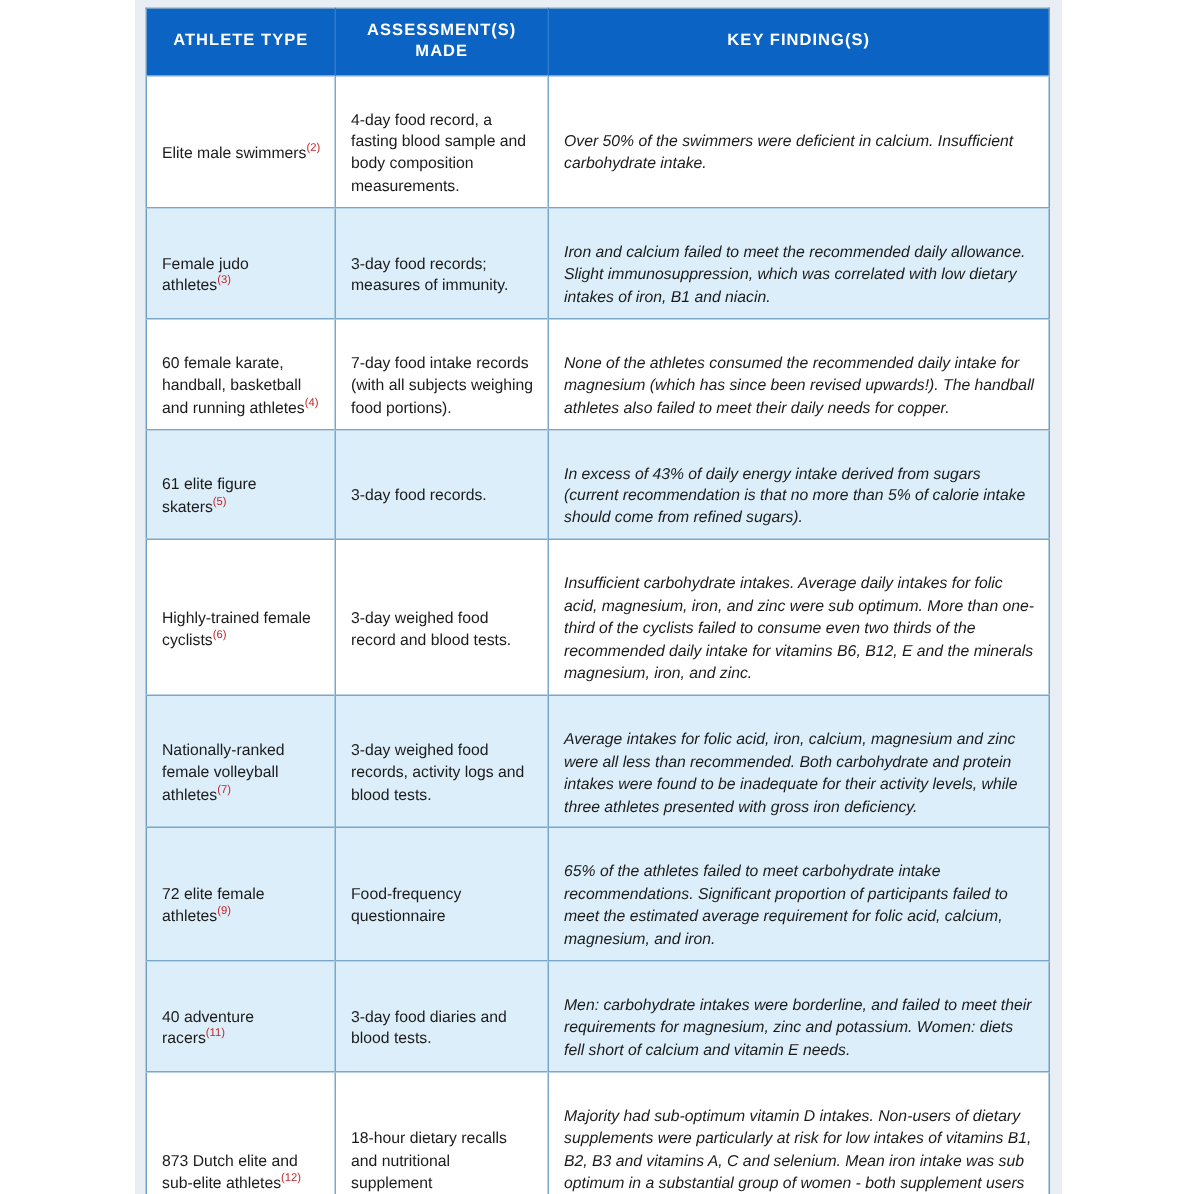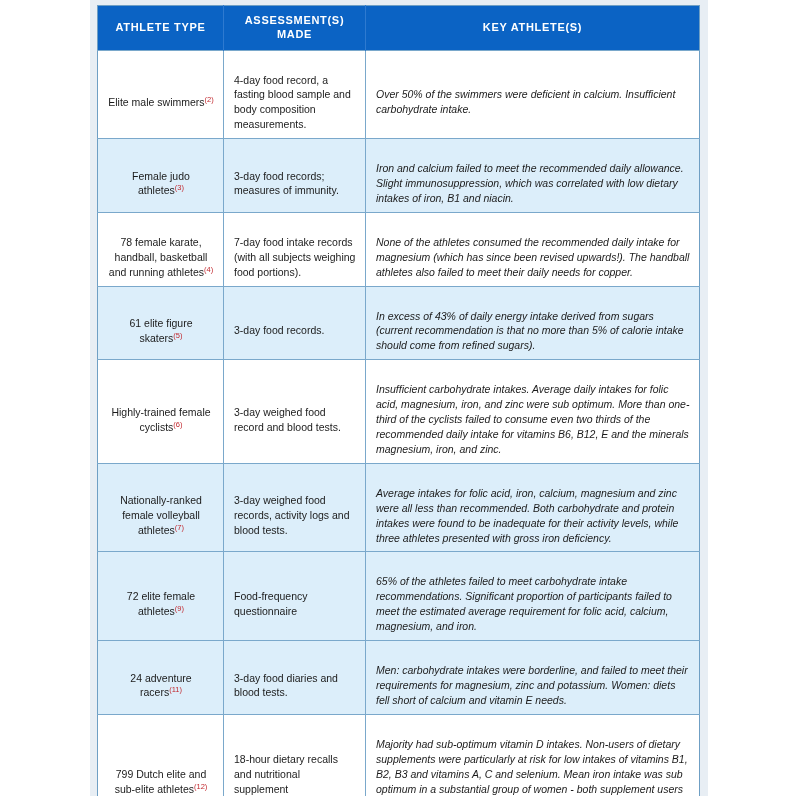--- a/index.html
+++ b/index.html
@@ -63,21 +63,21 @@
     padding: 22px 9px 6px 10px;
     vertical-align: middle;
     border-top: 1px solid #7aa8cb;
     border-right: 1px solid #7aa8cb;
     overflow: hidden;
   }
   tbody td:last-child { border-right: none; }
   tbody tr.tint td { background: #dceefa; }
   tbody tr.plain td { background: #ffffff; }
 
-  .cell-athlete { white-space: normal; text-align: center; }
+  .cell-athlete { white-space: normal; }
   .cell-assess  { white-space: normal; }
   .cell-finding { white-space: normal; font-style: italic; }
 
   sup.ref {
     color: #c1272d;
     font-size: 7.5px;
     vertical-align: super;
     line-height: 0;
   }
 </style>
@@ -89,36 +89,36 @@
     <table class="data-table">
       <colgroup>
         <col class="c1">
           <col class="c2">
           <col class="c3">
       </colgroup>
       <thead>
         <tr>
           <th>ATHLETE TYPE</th>
           <th>ASSESSMENT(S)<br>MADE</th>
-          <th>KEY ATHLETE(S)</th>
+          <th>KEY FINDING(S)</th>
         </tr>
       </thead>
       <tbody>
           <tr class="plain">
             <td class="cell-athlete"><span>Elite male swimmers</span><sup class="ref">(2)</sup></td>
             <td class="cell-assess">4-day food record, a fasting blood sample and body composition measurements.</td>
             <td class="cell-finding">Over 50% of the swimmers were deficient in calcium. Insufficient carbohydrate intake.</td>
           </tr>
           <tr class="tint">
             <td class="cell-athlete"><span>Female judo athletes</span><sup class="ref">(3)</sup></td>
             <td class="cell-assess">3-day food records; measures of immunity.</td>
             <td class="cell-finding">Iron and calcium failed to meet the recommended daily allowance. Slight immunosuppression, which was correlated with low dietary intakes of iron, B1 and niacin.</td>
           </tr>
           <tr class="plain">
-            <td class="cell-athlete"><span>78 female karate, handball, basketball and running athletes</span><sup class="ref">(4)</sup></td>
+            <td class="cell-athlete"><span>60 female karate, handball, basketball and running athletes</span><sup class="ref">(4)</sup></td>
             <td class="cell-assess">7-day food intake records (with all subjects weighing food portions).</td>
             <td class="cell-finding">None of the athletes consumed the recommended daily intake for magnesium (which has since been revised upwards!). The handball athletes also failed to meet their daily needs for copper.</td>
           </tr>
           <tr class="tint">
             <td class="cell-athlete"><span>61 elite figure skaters</span><sup class="ref">(5)</sup></td>
             <td class="cell-assess">3-day food records.</td>
             <td class="cell-finding">In excess of 43% of daily energy intake derived from sugars (current recommendation is that no more than 5% of calorie intake should come from refined sugars).</td>
           </tr>
           <tr class="plain">
             <td class="cell-athlete"><span>Highly-trained female cyclists</span><sup class="ref">(6)</sup></td>
@@ -129,26 +129,26 @@
             <td class="cell-athlete"><span>Nationally-ranked female volleyball athletes</span><sup class="ref">(7)</sup></td>
             <td class="cell-assess">3-day weighed food records, activity logs and blood tests.</td>
             <td class="cell-finding">Average intakes for folic acid, iron, calcium, magnesium and zinc were all less than recommended. Both carbohydrate and protein intakes were found to be inadequate for their activity levels, while three athletes presented with gross iron deficiency.</td>
           </tr>
           <tr class="tint">
             <td class="cell-athlete"><span>72 elite female athletes</span><sup class="ref">(9)</sup></td>
             <td class="cell-assess">Food-frequency questionnaire</td>
             <td class="cell-finding">65% of the athletes failed to meet carbohydrate intake recommendations. Significant proportion of participants failed to meet the estimated average requirement for folic acid, calcium, magnesium, and iron.</td>
           </tr>
           <tr class="tint">
-            <td class="cell-athlete"><span>24 adventure racers</span><sup class="ref">(11)</sup></td>
+            <td class="cell-athlete"><span>40 adventure racers</span><sup class="ref">(11)</sup></td>
             <td class="cell-assess">3-day food diaries and blood tests.</td>
             <td class="cell-finding">Men: carbohydrate intakes were borderline, and failed to meet their requirements for magnesium, zinc and potassium. Women: diets fell short of calcium and vitamin E needs.</td>
           </tr>
           <tr class="plain">
-            <td class="cell-athlete"><span>799 Dutch elite and sub-elite athletes</span><sup class="ref">(12)</sup></td>
+            <td class="cell-athlete"><span>873 Dutch elite and sub-elite athletes</span><sup class="ref">(12)</sup></td>
             <td class="cell-assess">18-hour dietary recalls and nutritional supplement questionnaires</td>
             <td class="cell-finding">Majority had sub-optimum vitamin D intakes. Non-users of dietary supplements were particularly at risk for low intakes of vitamins B1, B2, B3 and vitamins A, C and selenium. Mean iron intake was sub optimum in a substantial group of women - both supplement users and non-users. The use of sport nutrition products contributed only slightly to micronutrient intake.</td>
           </tr>
           <tr class="tint">
             <td class="cell-athlete"></td>
             <td class="cell-assess">Review study employing a variety of assessment methods</td>
             <td class="cell-finding">Majority of athletes had sub-optimal intakes of calories (total energy) carbohydrate and iron intake</td>
           </tr>
         </tbody>
     </table>

